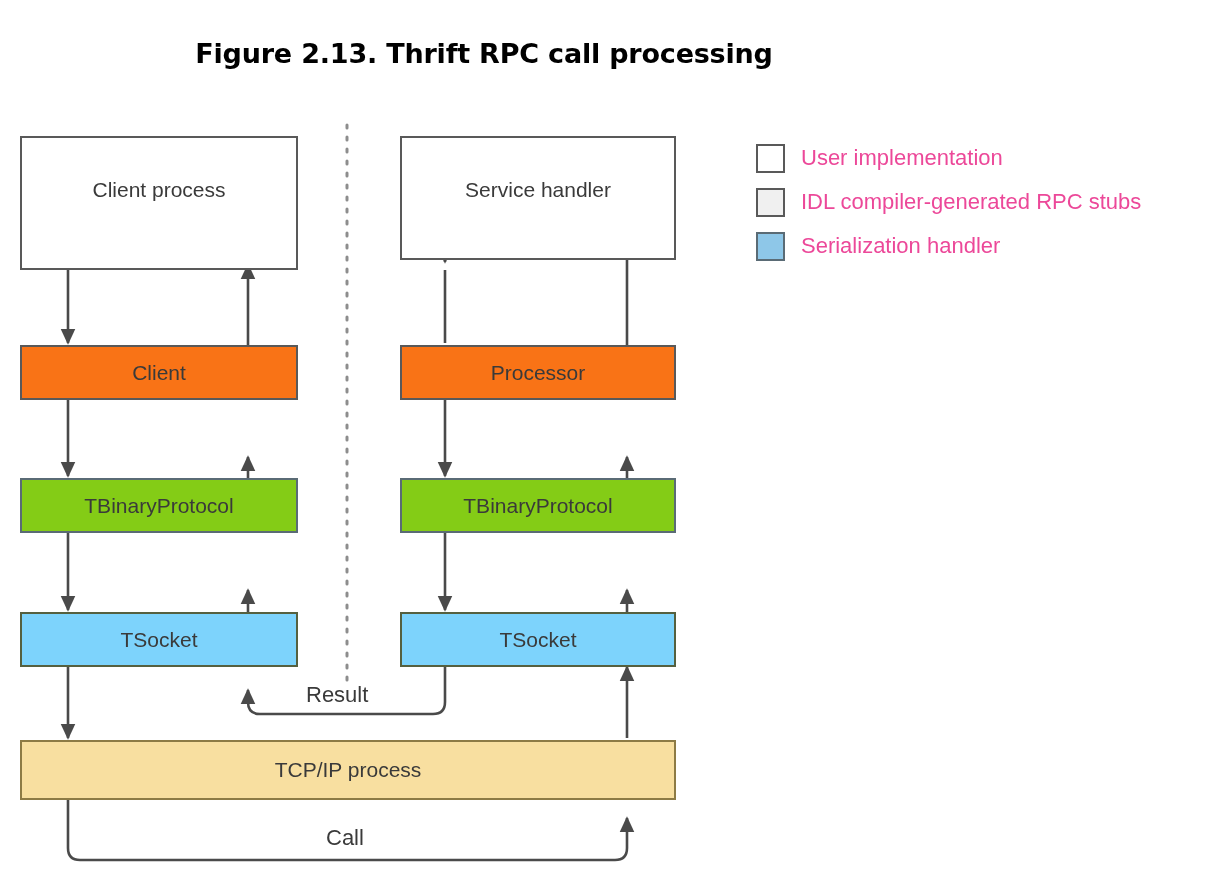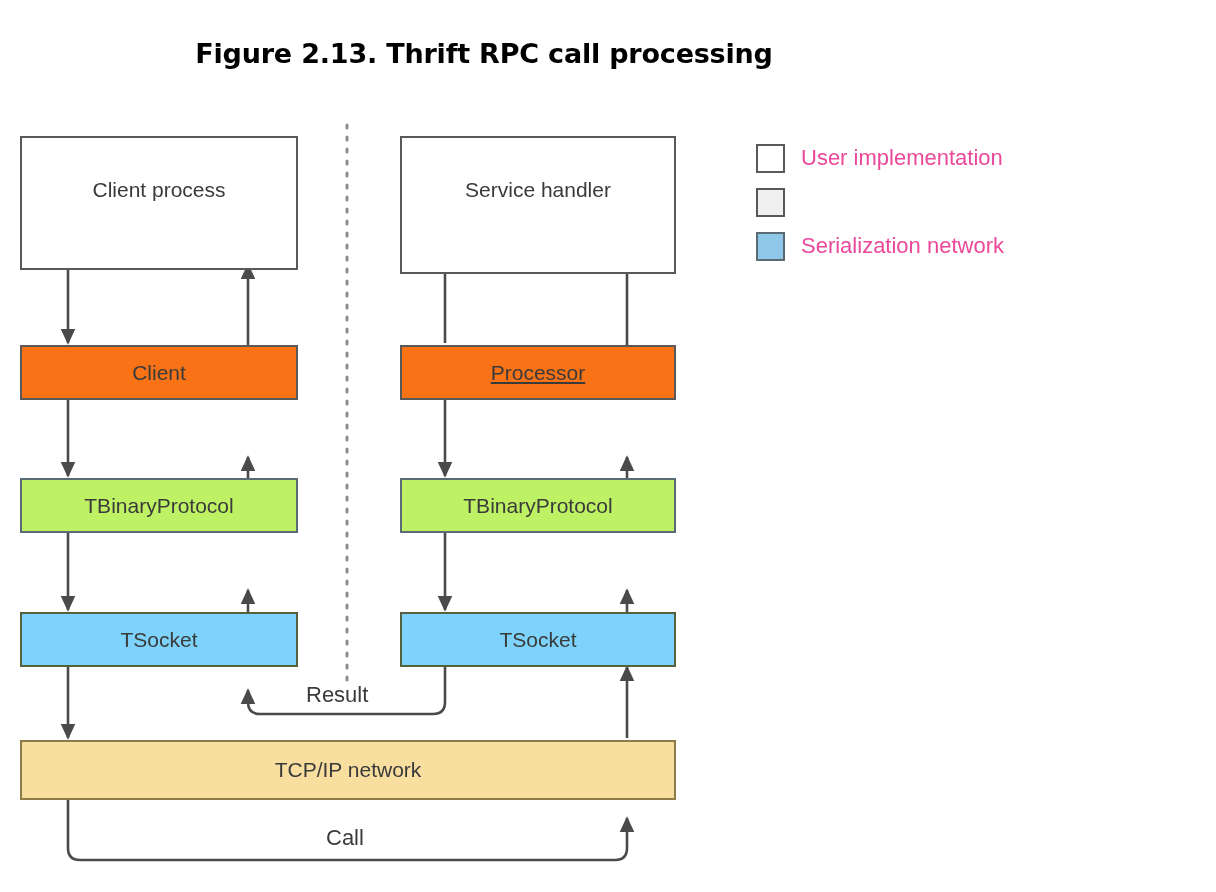--- a/index.html
+++ b/index.html
@@ -56,21 +56,21 @@
     justify-content: center;
     font-family: "Liberation Sans", sans-serif;
     font-size: 21px;
     color: #3a3a3a;
     white-space: nowrap;
   }
   .node.tall { align-items: flex-start; }
   .node.tall .node-label { margin-top: 40px; }
   .fill-user   { background: #ffffff; }
   .fill-stub   { background: #f97316; }
-  .fill-proto  { background: #bef264; border-color: #5a6b75; }
+  .fill-proto  { background: #84cc16; border-color: #5a6b75; }
   .fill-trans  { background: #7dd3fc; border-color: #55603f; }
   .fill-net    { background: #f8dfa0; border-color: #8d7b45; }
 
   
   #legend {
     position: absolute;
     left: 756px;
     top: 136px;
     width: 452px;
   }
@@ -162,58 +162,59 @@
     </div>
 
     <div class="node fill-proto" style="left:20px; top:368px; width:278px; height:55px;">
       <span class="node-label">TBinaryProtocol</span>
     </div>
 
     <div class="node fill-trans" style="left:20px; top:502px; width:278px; height:55px;">
       <span class="node-label">TSocket</span>
     </div>
 
-    <div class="node fill-user tall" style="left:400px; top:26px; width:276px; height:138px;">
+    <div class="node fill-user tall" style="left:400px; top:26px; width:276px; height:124px;">
       <span class="node-label">Service handler</span>
     </div>
 
-    <div class="node fill-stub" style="left:400px; top:235px; width:276px; height:55px;text-decoration:underline;">
+    <div class="node fill-stub" style="left:400px; top:235px; width:276px; height:55px;">
       <span class="node-label">Processor</span>
     </div>
 
     <div class="node fill-proto" style="left:400px; top:368px; width:276px; height:55px;">
       <span class="node-label">TBinaryProtocol</span>
     </div>
 
     <div class="node fill-trans" style="left:400px; top:502px; width:276px; height:55px;">
       <span class="node-label">TSocket</span>
     </div>
 
     <div class="node fill-net" style="left:20px; top:630px; width:656px; height:60px;">
-      <span class="node-label">TCP/IP network</span>
+      <span class="node-label">TCP/IP process</span>
     </div>
 
     <div class="edge-label" style="left:300px; top:572px;text-align:right;">Result</div>
 
     <div class="edge-label" style="left:320px; top:715px;">Call</div>
 
   </div>
 
   <div id="legend">
 
     <div class="legend-row">
       <span class="legend-swatch" style="background:#ffffff;"></span>
       <span class="legend-text">User implementation</span>
     </div>
 
     <div class="legend-row">
       <span class="legend-swatch" style="background:#f0f0f0;"></span>
+      <span class="legend-text">IDL compiler-generated RPC stubs</span>
     </div>
 
     <div class="legend-row">
       <span class="legend-swatch" style="background:#8ec7e8; border-color:#5a6b75;"></span>
-      <span class="legend-text">Serialization network</span>
+      <span class="legend-text">Serialization handler</span>
     </div>
 
 
   </div>
 
 </div>
 
 </body></html>

